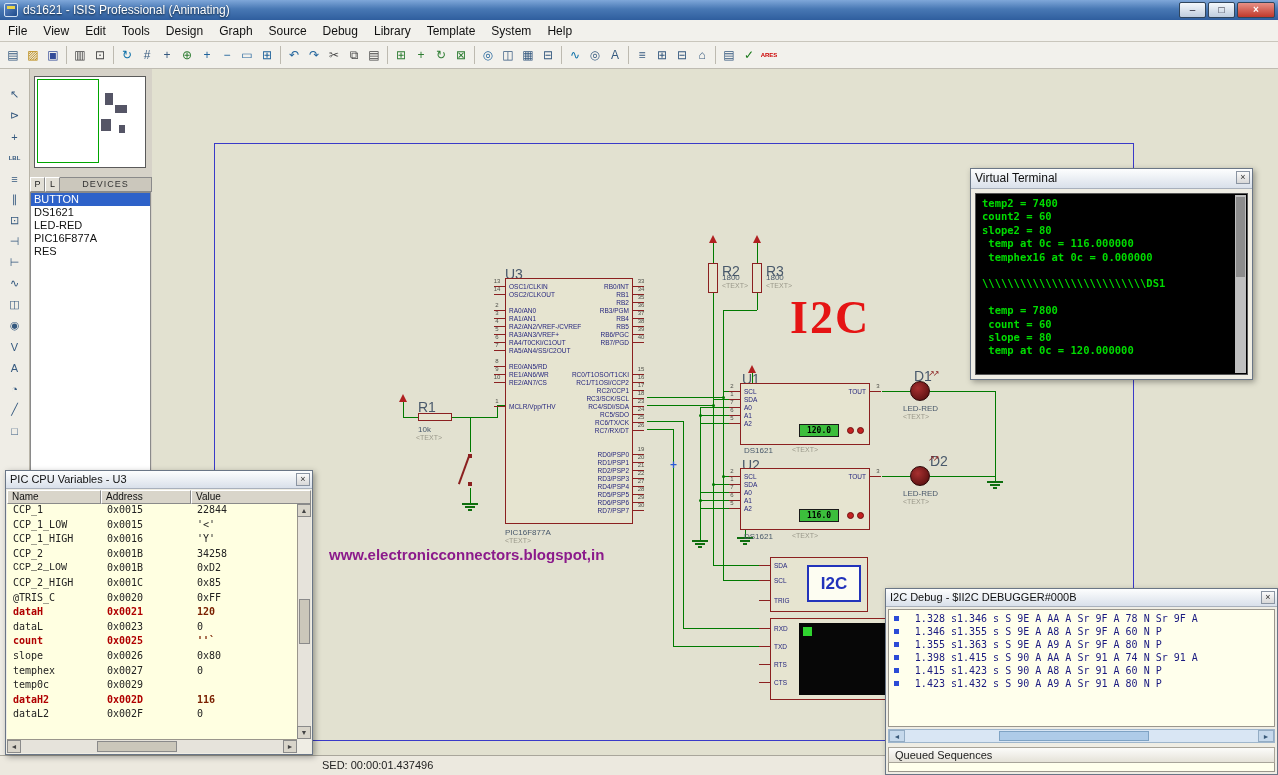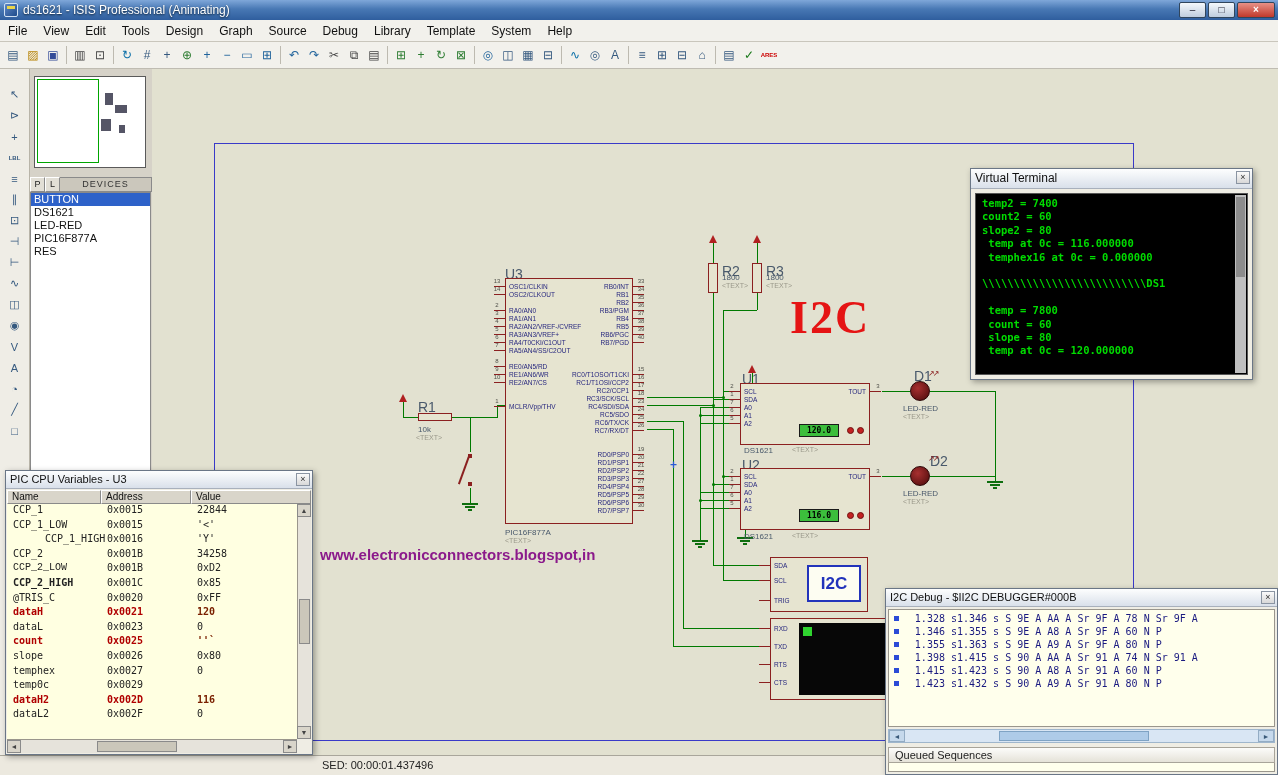--- a/index.html
+++ b/index.html
@@ -59,21 +59,21 @@
 .svalue{position:absolute;font-size:8px;color:#49596B;white-space:nowrap}
 .stext{position:absolute;font-size:7px;color:#9A988A;white-space:nowrap}
 .res-v{position:absolute;width:10px;height:30px;border:1px solid #8B2020;background:#E6E4D0}
 .res-h{position:absolute;width:34px;height:8px;border:1px solid #8B2020;background:#E6E4D0}
 .lcd{position:absolute;left:58px;top:40px;width:40px;height:13px;background:#3CBE3C;border:1px solid #1A1A1A;color:#000;font-family:"DejaVu Sans Mono",monospace;font-size:8px;font-weight:bold;text-align:center;line-height:12px}
 .rdot{position:absolute;width:7px;height:7px;border-radius:50%;background:#C32222;border:1px solid #701010}
 .led{position:absolute;width:20px;height:20px;border-radius:50%;background:radial-gradient(circle at 38% 35%,#A83030,#4A0A0A);border:1px solid #2A0505}
 .led-arrows{position:absolute;font-size:8px;color:#8B2020;letter-spacing:-2px}
 #i2clogo{position:absolute;left:36px;top:7px;width:54px;height:37px;border:2px solid #2233BB;color:#2233BB;font-size:17px;font-weight:bold;text-align:center;line-height:33px;background:#FDFDF2}
 #bigi2c{position:absolute;left:638px;top:222px;font-family:"Liberation Serif",serif;font-weight:bold;font-size:46px;color:#E51414;letter-spacing:2px}
-#watermark{position:absolute;left:168px;top:477px;font-size:15px;font-weight:bold;color:#8B1A8B}
+#watermark{position:absolute;left:177px;top:477px;font-size:15px;font-weight:bold;color:#8B1A8B}
 #origin-cross{position:absolute;left:518px;top:389px;color:#2B5BD6;font-size:12px;font-weight:bold}
 .btn-sq{position:absolute;width:4px;height:4px;background:#8B2020}
 .btn-arm{position:absolute;width:2px;height:30px;background:#8B2020;transform:rotate(20deg)}
 .termscreen{position:absolute;left:28px;top:4px;width:86px;height:72px;background:#070707}
 .termscreen .gsq{position:absolute;left:4px;top:4px;width:9px;height:9px;background:#2FD42F}
 
 .popwin{position:absolute;background:#EFEDE4;border:1px solid #6A7686;box-shadow:2px 2px 6px rgba(0,0,0,.35)}
 .poptitle{height:18px;background:linear-gradient(#FDFEFE,#D9E0EA);border-bottom:1px solid #A8B0BC;font-size:11px;color:#111;padding:2px 4px;position:relative}
 .popclose{position:absolute;right:2px;top:2px;width:14px;height:13px;border:1px solid #8A94A2;background:linear-gradient(#FAFAFA,#D8D8D8);font-size:9px;line-height:11px;text-align:center;color:#333}
 #vt-win{left:970px;top:168px;width:283px;height:212px;z-index:30}
@@ -689,36 +689,36 @@
           <div class="c-name" style="position: absolute;">CCP_1</div>
           <div class="c-addr" style="position: absolute;">0x0015</div>
           <div class="c-val" style="position: absolute;">22844</div>
         </div>
         <div class="cpu-row">
           <div class="c-name" style="position: absolute;">CCP_1_LOW</div>
           <div class="c-addr" style="position: absolute;">0x0015</div>
           <div class="c-val" style="position: absolute;">'&lt;'</div>
         </div>
         <div class="cpu-row">
-          <div class="c-name" style="position: absolute; margin-left: 32px;">CCP_1_HIGH</div>
+          <div class="c-name" style="position: absolute;">CCP_1_HIGH</div>
           <div class="c-addr" style="position: absolute;">0x0016</div>
           <div class="c-val" style="position: absolute;">'Y'</div>
         </div>
         <div class="cpu-row">
           <div class="c-name" style="position: absolute;">CCP_2</div>
           <div class="c-addr" style="position: absolute;">0x001B</div>
           <div class="c-val" style="position: absolute;">34258</div>
         </div>
         <div class="cpu-row">
           <div class="c-name" style="position: absolute; font-family: Liberation Mono, monospace;">CCP_2_LOW</div>
           <div class="c-addr" style="position: absolute;">0x001B</div>
           <div class="c-val" style="position: absolute; text-align: right;">0xD2</div>
         </div>
         <div class="cpu-row">
-          <div class="c-name" style="position: absolute; font-weight: bold;">CCP_2_HIGH</div>
+          <div class="c-name" style="position: absolute;">CCP_2_HIGH</div>
           <div class="c-addr" style="position: absolute;">0x001C</div>
           <div class="c-val" style="position: absolute;">0x85</div>
         </div>
         <div class="cpu-row">
           <div class="c-name" style="position: absolute;">@TRIS_C</div>
           <div class="c-addr" style="position: absolute;">0x0020</div>
           <div class="c-val" style="position: absolute;">0xFF</div>
         </div>
         <div class="cpu-row hl">
           <div class="c-name" style="position: absolute;">dataH</div>

